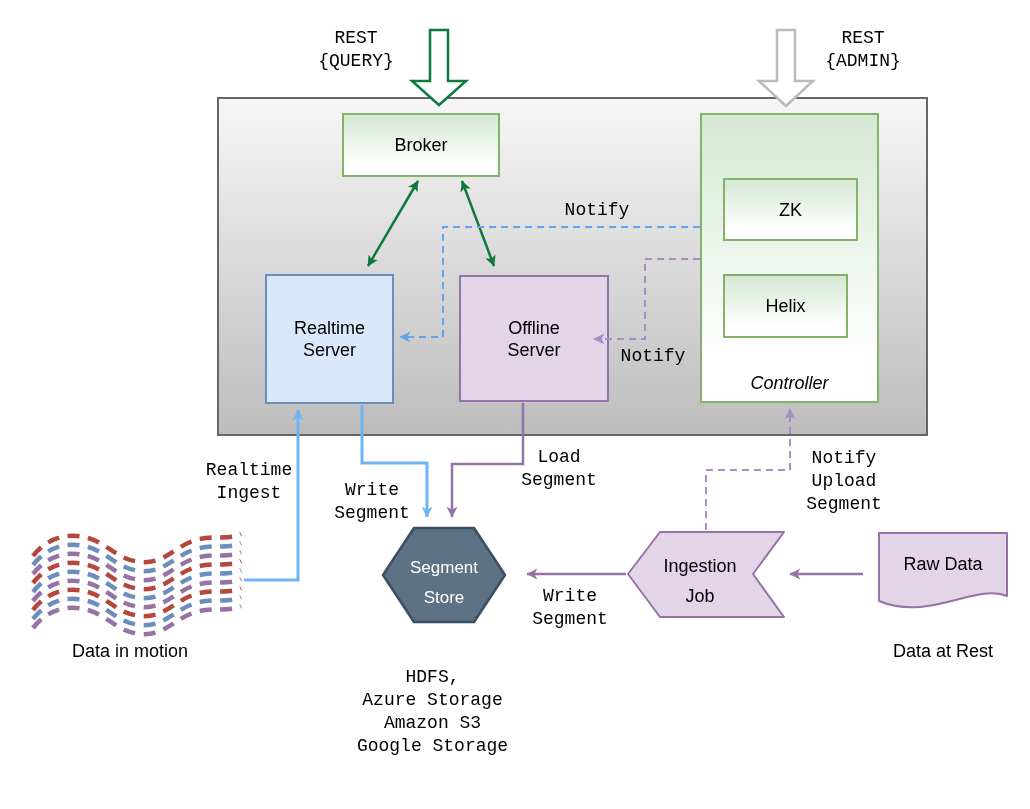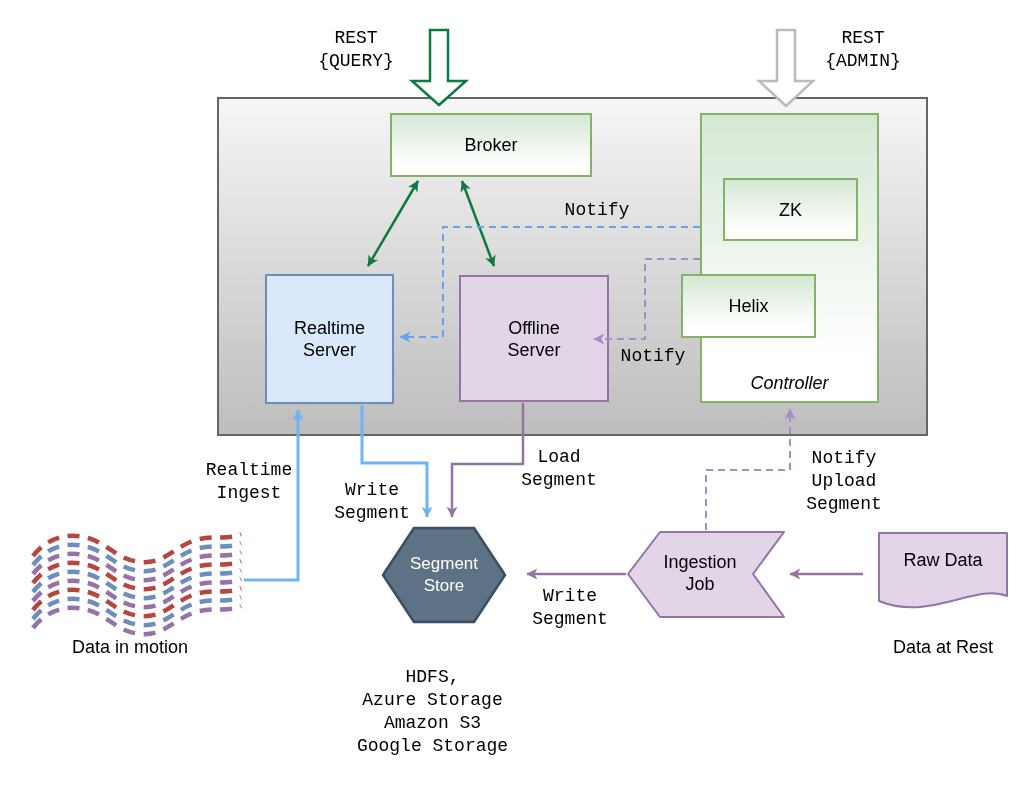--- a/index.html
+++ b/index.html
@@ -28,47 +28,47 @@
     border:2px solid var(--purple-border);
     background:var(--purple-fill);
   }
   .controller-label{
     position:absolute;left:0;right:0;bottom:7px;text-align:center;font-size:18px;font-style:italic;
   }
   .overlay{position:absolute;left:0;top:0;pointer-events:none;}
   .lbl{position:absolute;text-align:center;}
   .lbl span{display:block;}
   .mono{font-family:"Liberation Mono","DejaVu Sans Mono",monospace;font-size:18px;line-height:23px;}
-  .sans{font-size:18px;line-height:22px;}
+  .sans{font-size:18px;line-height:30px;}
   .white{color:#ffffff;}
   .wave{fill:none;stroke-width:4.5;stroke-dasharray:12 8.5;}
   .wave-red{stroke:var(--red-dash);}
   .wave-blue{stroke:var(--blue-border);}
   .wave-purple{stroke:var(--purple-border);}
 </style>
 </head>
 <body>
 
 <div class="stage">
 
   <div class="cluster"></div>
 
-  <div class="box green" style="left:342px;top:113px;width:202px;height:64px;margin-left:48px;">
+  <div class="box green" style="left:342px;top:113px;width:158px;height:64px;">
     <span>Broker</span>
   </div>
 
   <div class="box green" style="left:700px;top:113px;width:179px;height:290px;align-items:flex-start;">
     <span class="controller-label">Controller</span>
   </div>
 
   <div class="box green" style="left:723px;top:178px;width:135px;height:63px;">
     <span>ZK</span>
   </div>
 
-  <div class="box green" style="left:681px;top:274px;width:135px;height:64px;">
+  <div class="box green" style="left:723px;top:274px;width:125px;height:64px;">
     <span>Helix</span>
   </div>
 
   <div class="box blue" style="left:265px;top:274px;width:129px;height:130px;">
     <span style="width:90px;">Realtime Server</span>
   </div>
 
   <div class="box purple" style="left:459px;top:275px;width:150px;height:127px;">
     <span style="width:80px;">Offline Server</span>
   </div>

